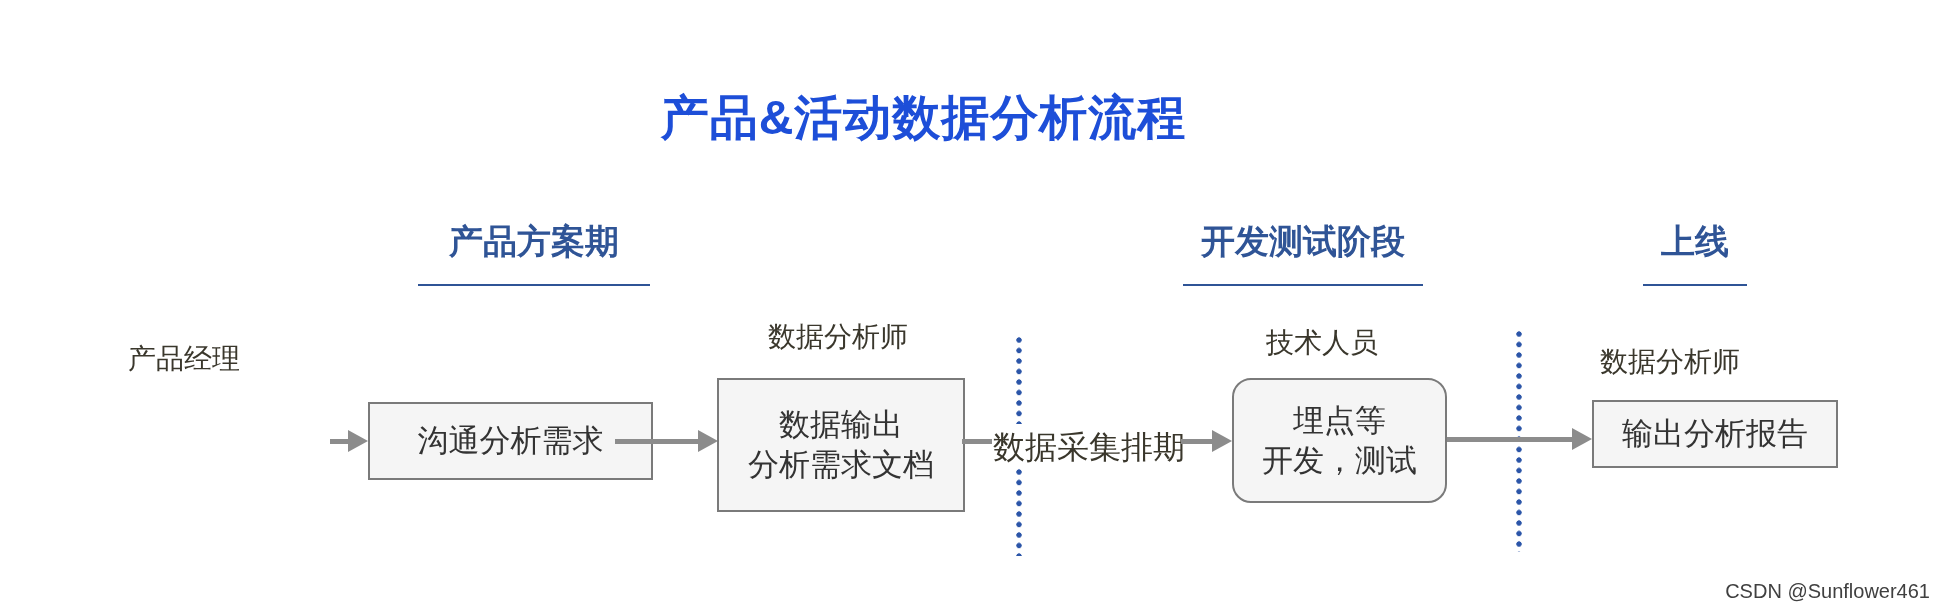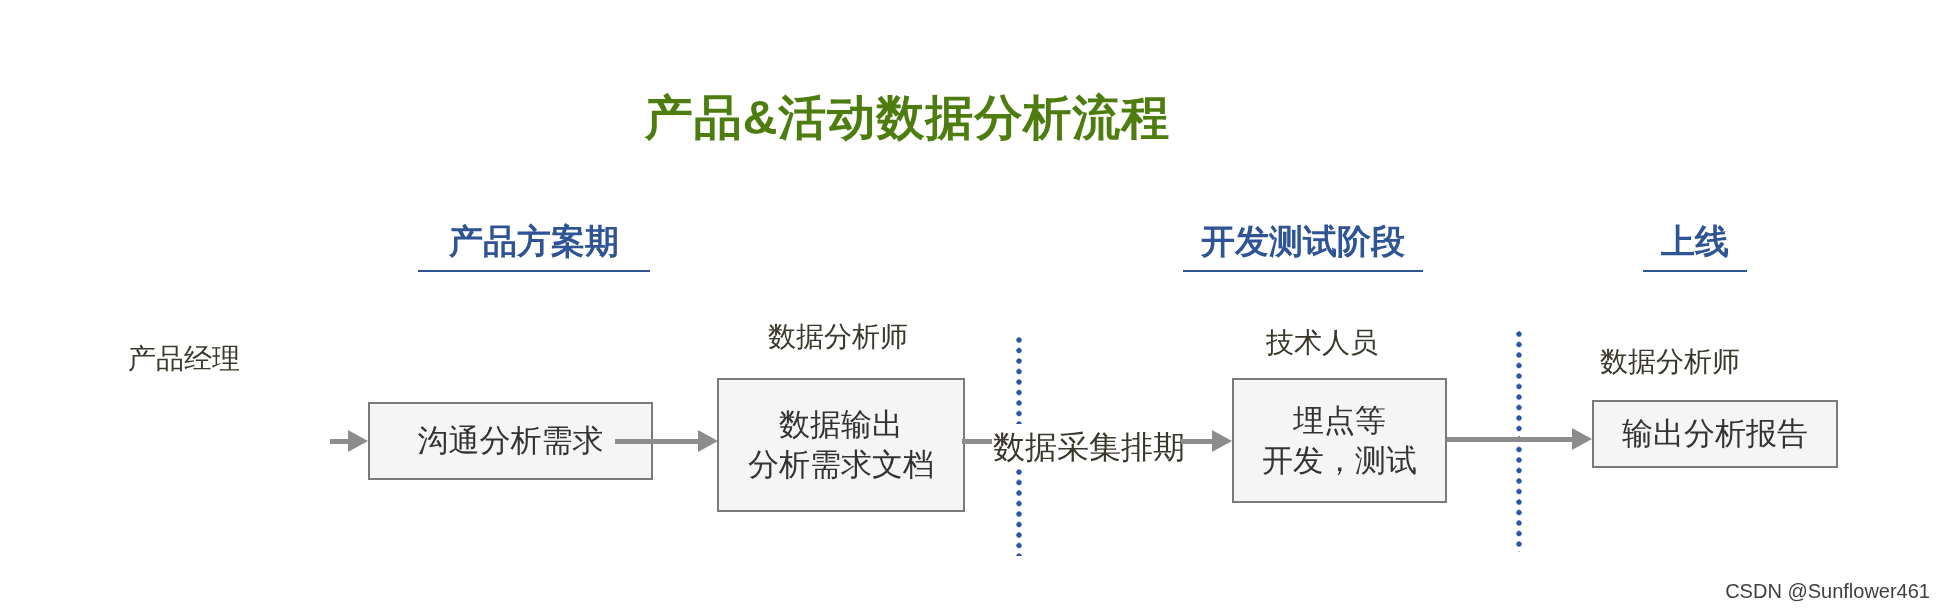--- a/index.html
+++ b/index.html
@@ -8,40 +8,40 @@
     width: 1942px;
     height: 611px;
     background: #ffffff;
     font-family: "Liberation Sans", "DejaVu Sans", sans-serif;
     overflow: hidden;
   }
 
   
   .title {
     position: absolute;
-    left: 0; top: 86px;
+    left: 16px; top: 86px;
     width: 1815px;
     margin: 0;
     text-align: center;
     font-size: 48px;
     font-weight: bold;
-    color: #4d7c0f;
+    color: #1d4ed8;
     letter-spacing: 1px;
   }
 
   
   .phase {
     position: absolute;
     top: 222px;
     text-align: center;
     font-size: 34px;
     font-weight: bold;
     color: #2F5496;
     line-height: 38px;
-    padding-bottom: 10px;
+    padding-bottom: 24px;
     border-bottom: 2px solid #2F5496;
   }
   .phase-1 { left: 418px;  width: 232px; }
   .phase-2 { left: 1183px; width: 240px; }
   .phase-3 { left: 1643px; width: 104px; }
 
   
   .role {
     position: absolute;
     font-size: 28px;
@@ -65,21 +65,21 @@
     align-items: center;
     justify-content: center;
     text-align: center;
     font-size: 31px;
     color: #333333;
     line-height: 40px;
   }
   .node-stadium { left: 50px;  top: 400px; width: 280px; height: 82px;  border-radius: 41px; }
   .node-2       { left: 368px; top: 402px; width: 285px; height: 78px;  }
   .node-3       { left: 717px; top: 378px; width: 248px; height: 134px; }
-  .node-4       { left: 1232px;top: 378px; width: 215px; height: 125px; }
+  .node-4       { left: 1232px;top: 378px; width: 215px; height: 125px; border-radius: 19px; }
   .node-5       { left: 1592px;top: 400px; width: 246px; height: 68px;  }
   .node .line { display: block; }
 
   
   .connector-label {
     position: absolute;
     left: 993px; top: 426px;
     font-size: 32px;
     color: #3a372c;
     white-space: nowrap;

